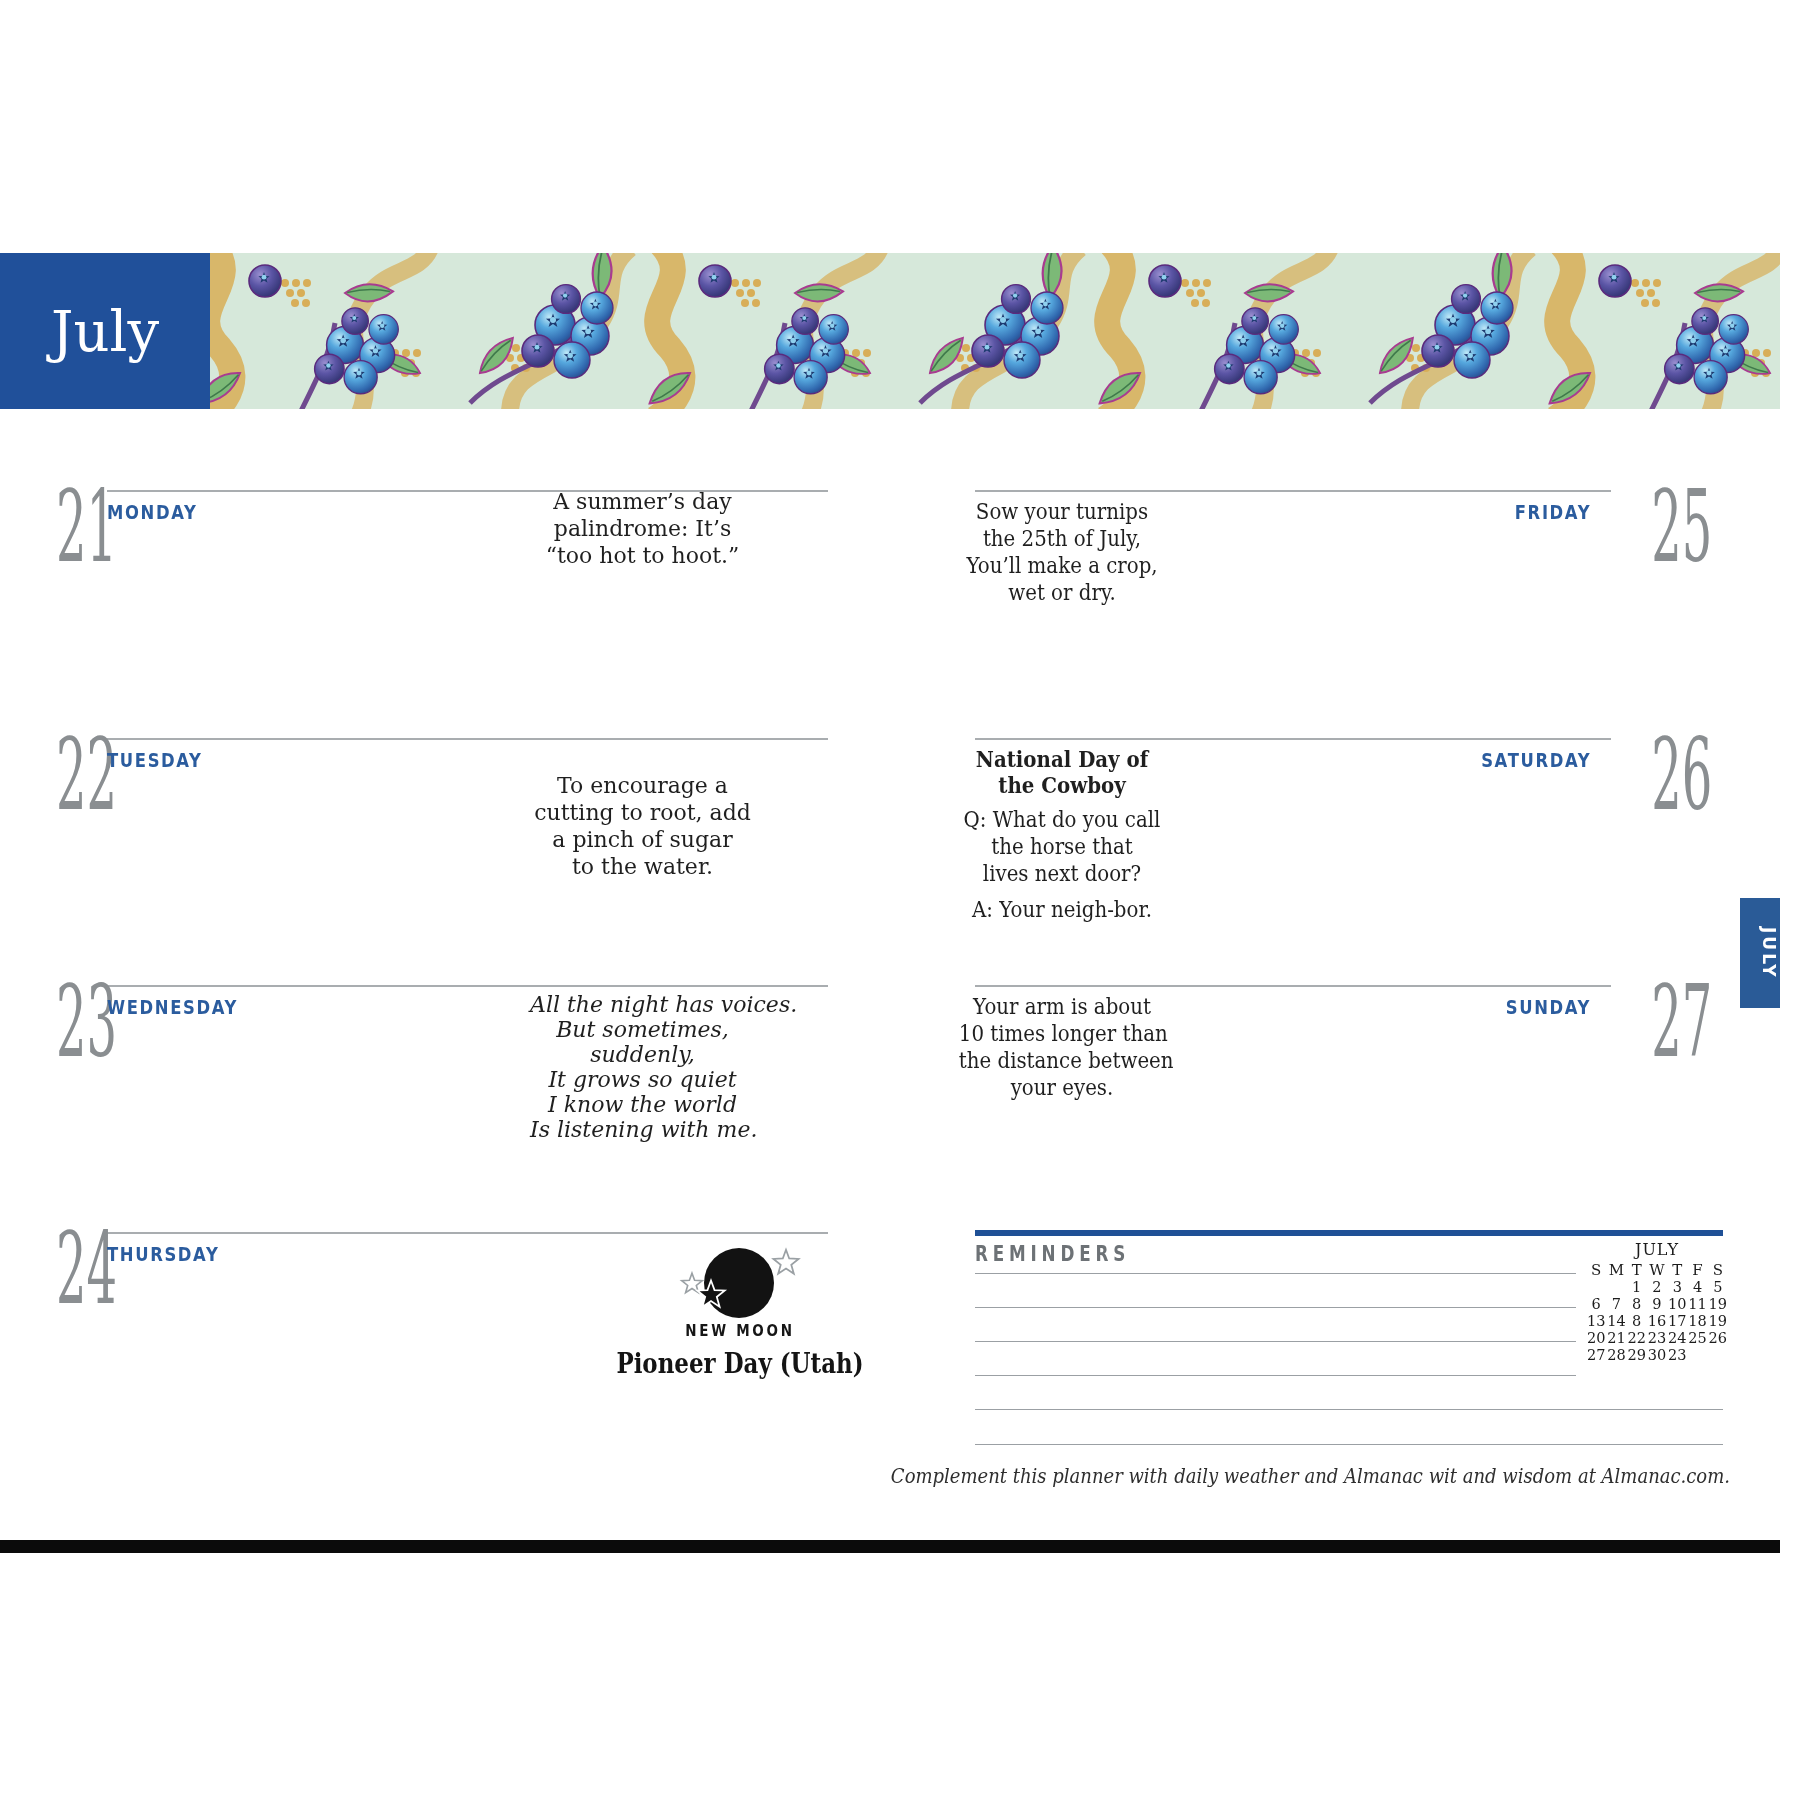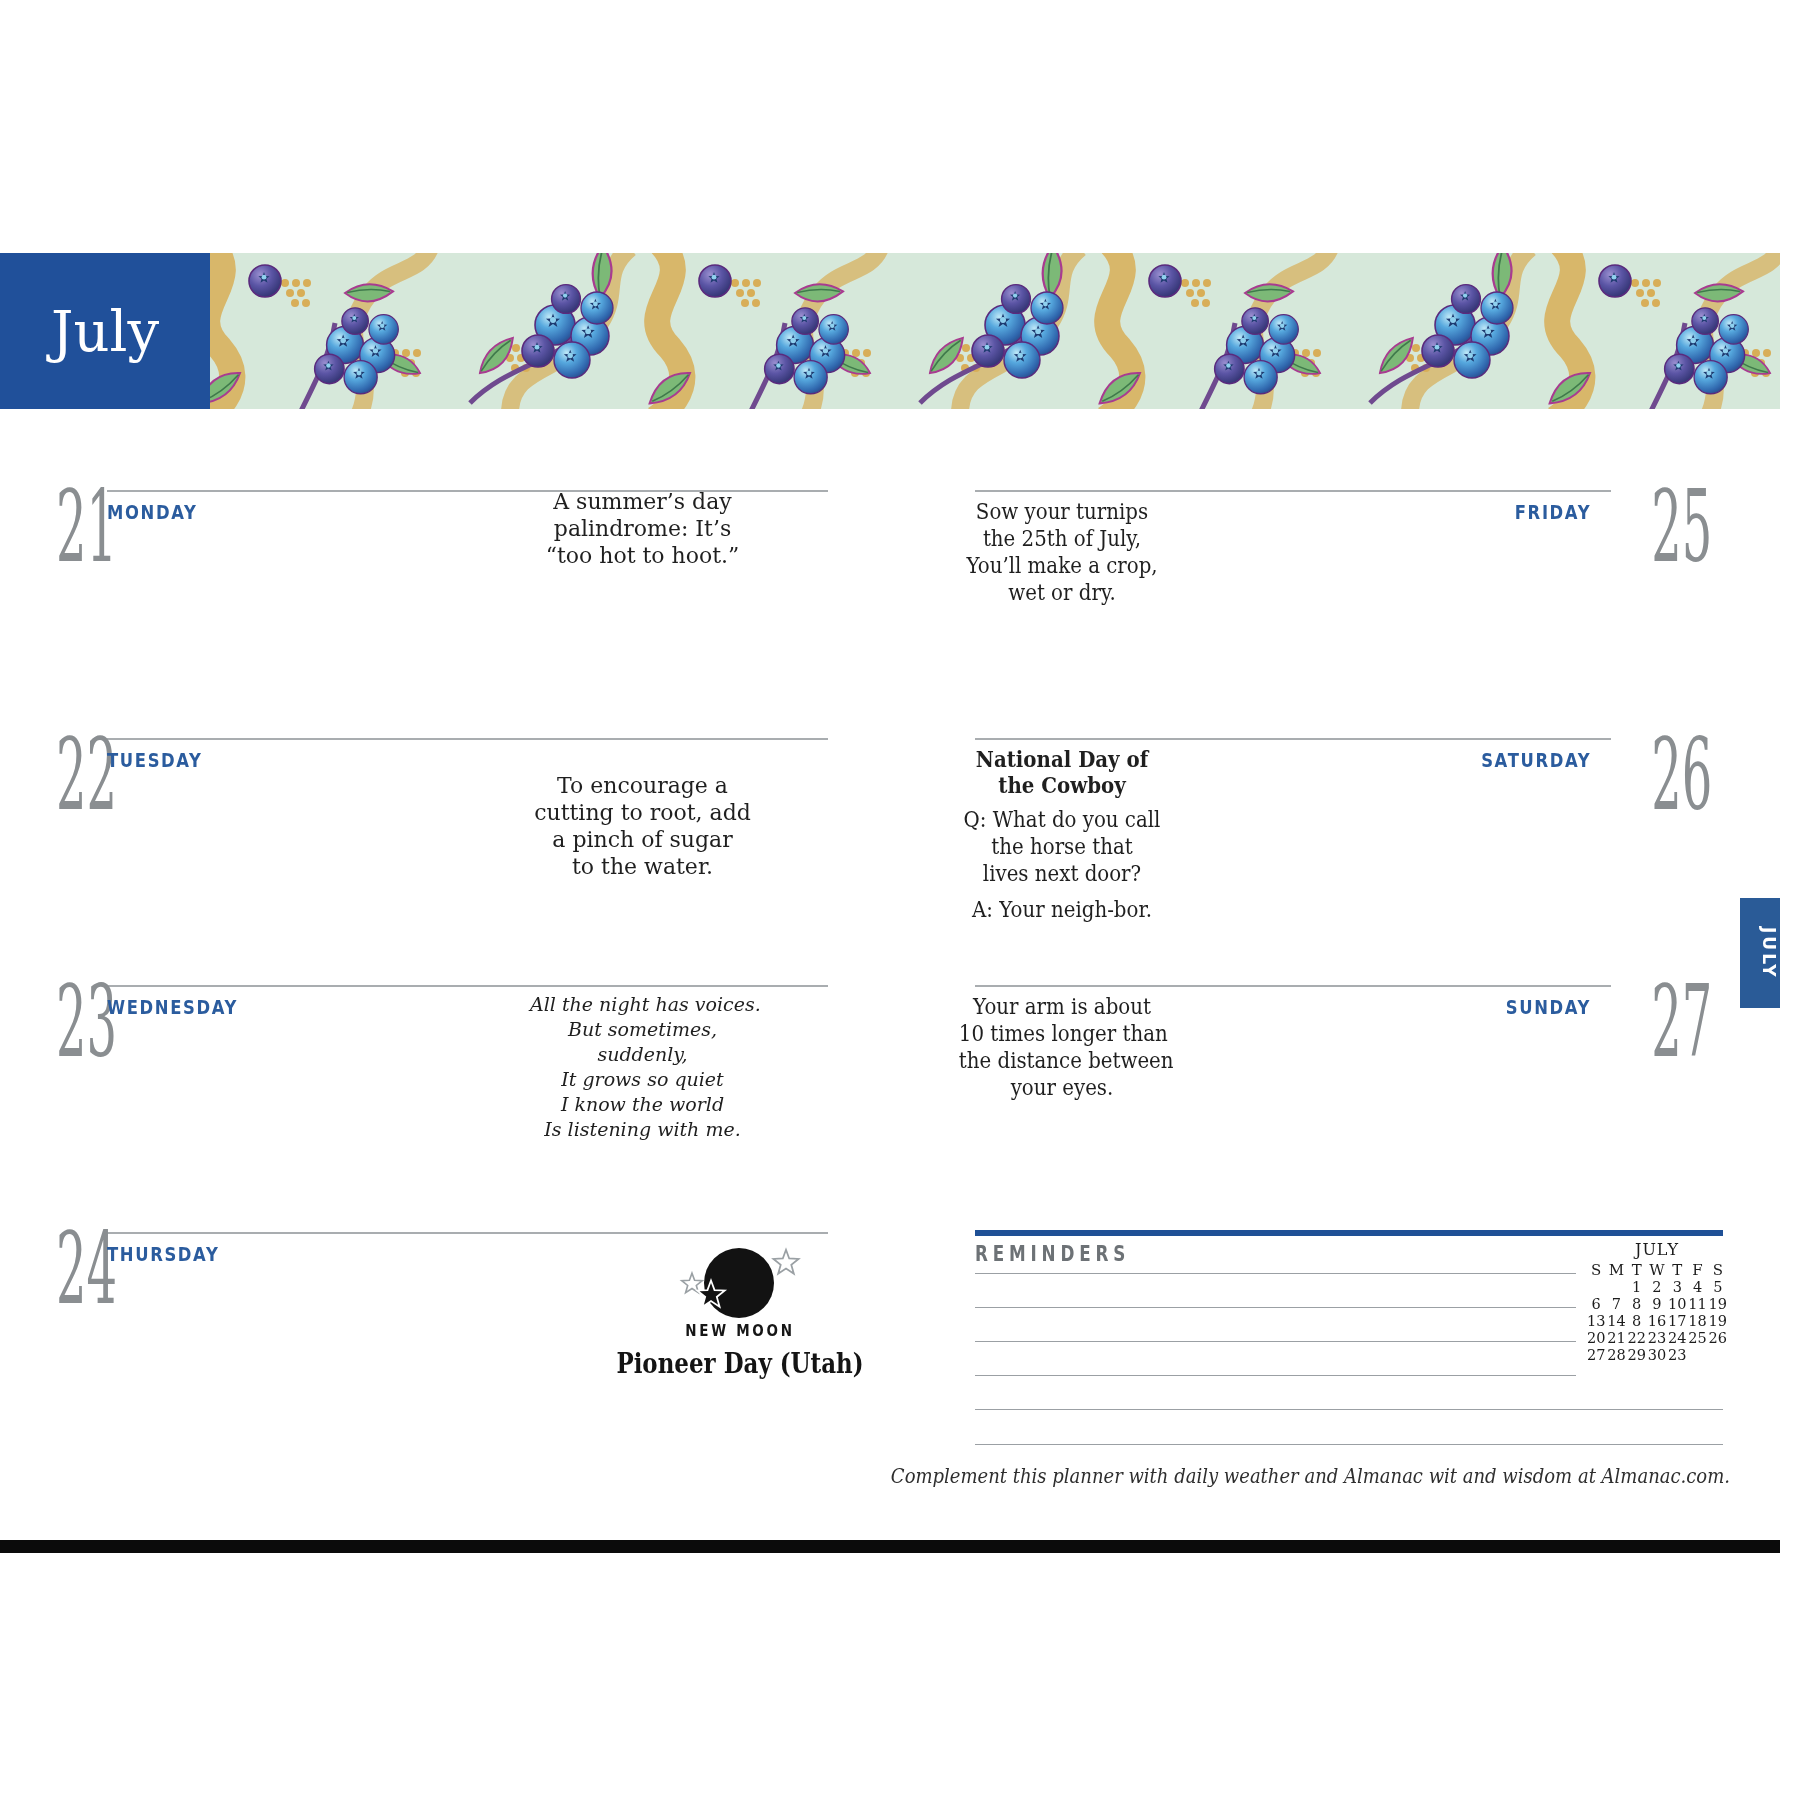--- a/index.html
+++ b/index.html
@@ -17,21 +17,21 @@
   .d-num{position:absolute;color:#8A8E91;font-size:100px;line-height:.85;
          transform:scaleX(.48);transform-origin:0 0;font-family:"DejaVu Serif",serif;white-space:nowrap;}
   .d-num.right{transform-origin:100% 0;text-align:right;}
   .d-label{position:absolute;font-family:"DejaVu Sans",sans-serif;font-weight:700;font-size:20px;
            letter-spacing:2px;color:#2B5C9E;transform:scaleX(.82);transform-origin:0 0;white-space:nowrap;}
   .d-label.right{transform-origin:100% 0;text-align:right;}
 
   .note{position:absolute;text-align:center;font-size:22px;line-height:27px;}
   .note.condensed{transform:scaleX(.86);transform-origin:50% 0;font-size:23px;}
   .note .line{white-space:nowrap;}
-  .poem{font-style:italic;font-size:19px;line-height:25px;}
+  .poem{font-style:italic;font-size:22px;line-height:25px;}
   .attrib{font-style:normal;font-size:18px;line-height:22px;margin-top:4px;}
   .qa-head{font-weight:700;line-height:26px;}
   .qa-q{margin-top:8px;line-height:27px;}
   .qa-a{margin-top:9px;line-height:27px;}
 
   
   .moon-wrap{position:absolute;left:675px;top:1240px;width:132px;height:88px;}
   .moon-label{position:absolute;left:655px;top:1322px;width:170px;text-align:center;
               font-family:"DejaVu Sans",sans-serif;font-weight:700;font-size:15px;letter-spacing:3px;
               transform:scaleX(.9);transform-origin:50% 0;color:#161616;}

